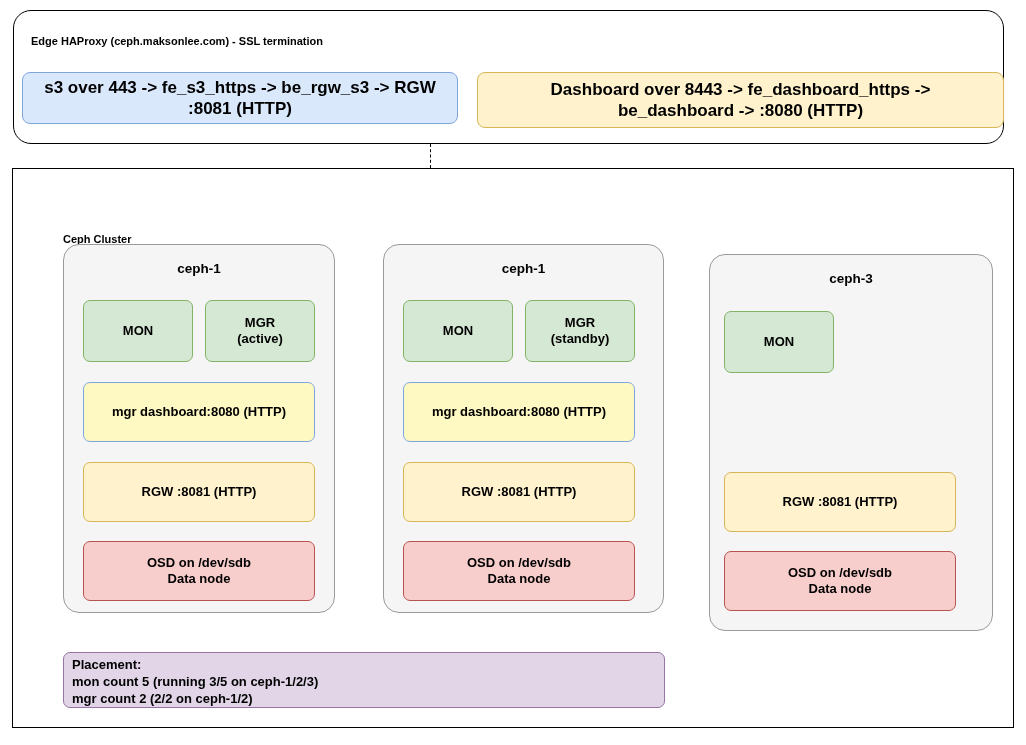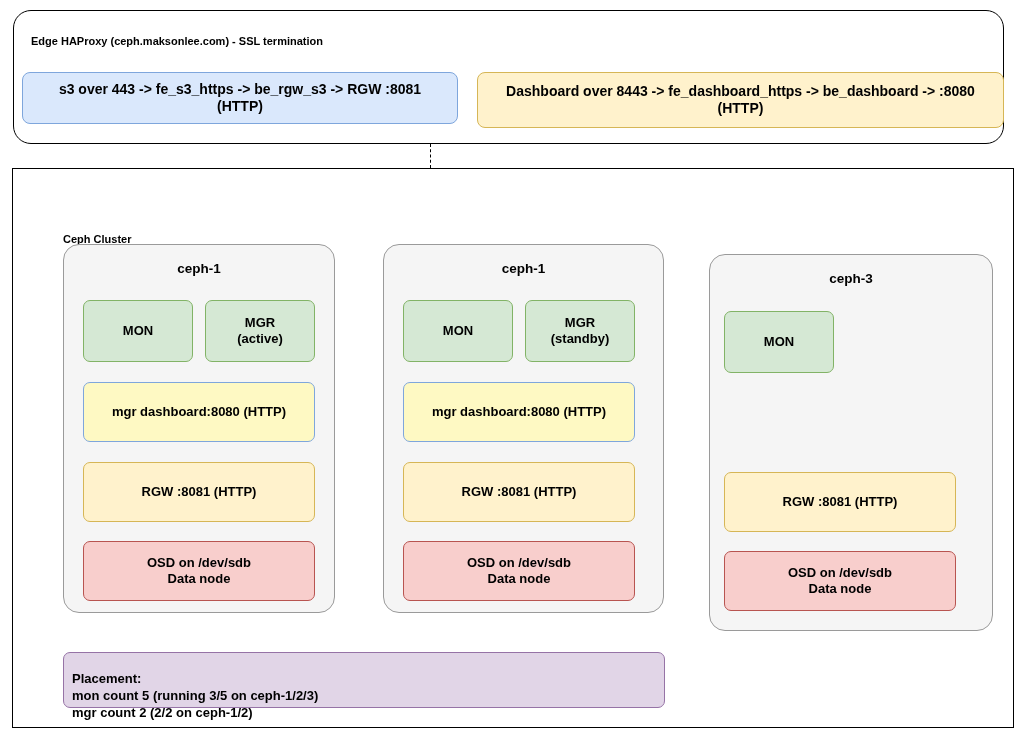--- a/index.html
+++ b/index.html
@@ -57,21 +57,21 @@
   .panel-title {
     position: absolute;
     font-weight: bold;
     font-size: 11px;
     color: #000000;
     white-space: nowrap;
   }
 
   
   .flow-box {
-    font-size: 14px;
+    font-size: 17px;
     border-radius: 8px;
     padding: 14px 14px;
     justify-content: flex-start;
   }
   .flow-blue {
     background: #dae8fc;
     border: 1.3px solid #7ea6dc;
   }
   .flow-yellow {
     background: #fff2cc;
@@ -110,21 +110,21 @@
   .placement {
     position: absolute;
     left: 63px;
     top: 652px;
     width: 602px;
     height: 56px;
     box-sizing: border-box;
     background: #e1d5e7;
     border: 1.2px solid #9673a6;
     border-radius: 7px;
-    padding: 17px 8px;
+    padding: 3px 8px;
     font-size: 13px;
     font-weight: bold;
     line-height: 1.32;
     color: #000000;
     white-space: pre-line;
     text-align: left;
   }
 
   
   .conn-v {

